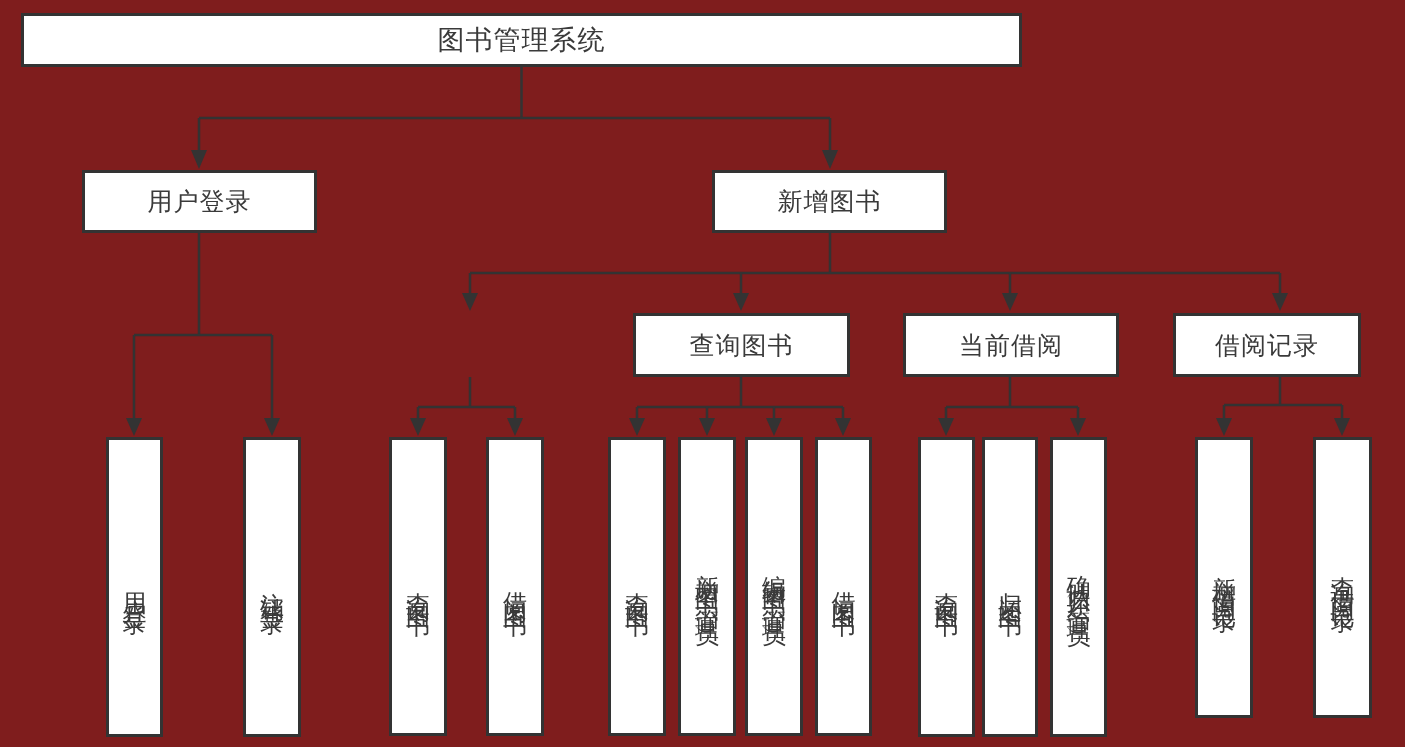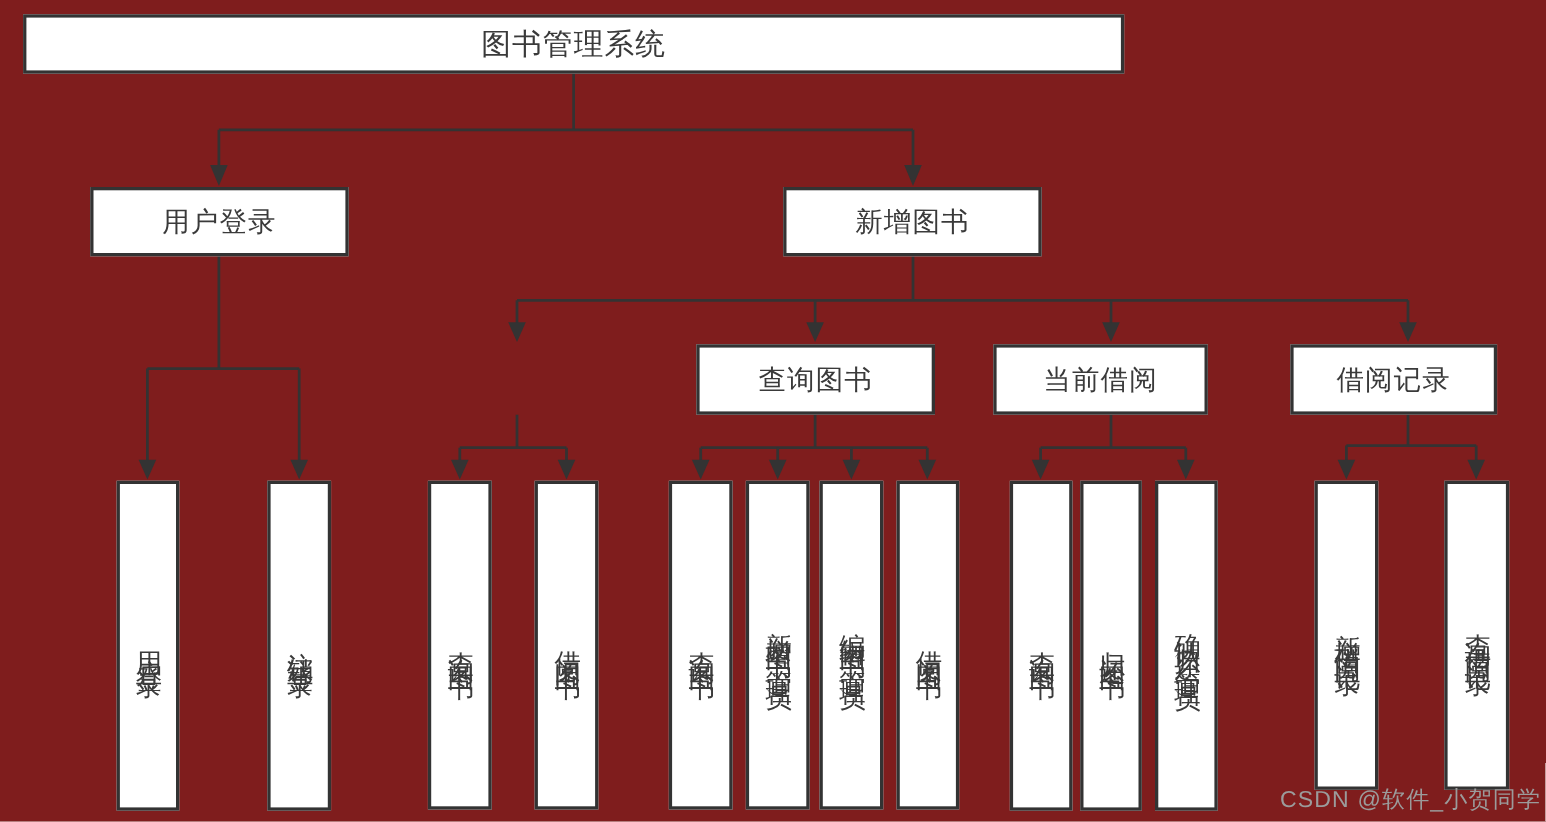--- a/index.html
+++ b/index.html
@@ -128,36 +128,35 @@
       <polygon points="1334,418 1350,418 1342,436"></polygon>
     </g>
   </svg>
 
   <div class="node hbox root" style="left:21px; top:13px; width:1001px; height:54px;">图书管理系统</div>
 
   <div class="node hbox" style="left:82px; top:170px; width:235px; height:63px;">用户登录</div>
   <div class="node hbox" style="left:712px; top:170px; width:235px; height:63px;">新增图书</div>
 
   <div class="node hbox" style="left:633px; top:313px; width:217px; height:64px;">查询图书</div>
-  <div class="node hbox" style="left:903px; top:313px; width:195px; height:64px;">当前借阅</div>
+  <div class="node hbox" style="left:903px; top:313px; width:216px; height:64px;">当前借阅</div>
   <div class="node hbox" style="left:1173px; top:313px; width:188px; height:64px;">借阅记录</div>
 
   <div class="node vbox" style="left:106px; top:437px; width:57px; height:300px;">用户登录</div>
   <div class="node vbox" style="left:243px; top:437px; width:58px; height:300px;">注销登录</div>
 
   <div class="node vbox" style="left:389px; top:437px; width:58px; height:299px;">查询图书</div>
   <div class="node vbox" style="left:486px; top:437px; width:58px; height:299px;">借阅图书</div>
 
   <div class="node vbox" style="left:608px; top:437px; width:58px; height:299px;">查询图书</div>
   <div class="node vbox" style="left:678px; top:437px; width:58px; height:299px;">新增图书（管理员）</div>
   <div class="node vbox" style="left:745px; top:437px; width:58px; height:299px;">编辑图书（管理员）</div>
   <div class="node vbox" style="left:815px; top:437px; width:57px; height:299px;">借阅图书</div>
 
   <div class="node vbox" style="left:918px; top:437px; width:57px; height:300px;">查询图书</div>
   <div class="node vbox" style="left:982px; top:437px; width:56px; height:300px;">归还图书</div>
   <div class="node vbox" style="left:1050px; top:437px; width:57px; height:300px;">确认归还（管理员）</div>
 
   <div class="node vbox" style="left:1195px; top:437px; width:58px; height:281px;">新增借阅记录</div>
   <div class="node vbox" style="left:1313px; top:437px; width:59px; height:281px;">查询借阅记录</div>
 
-  <div id="watermark">CSDN @软件_小贺同学</div>
 
 </div>
 
 </body></html>

